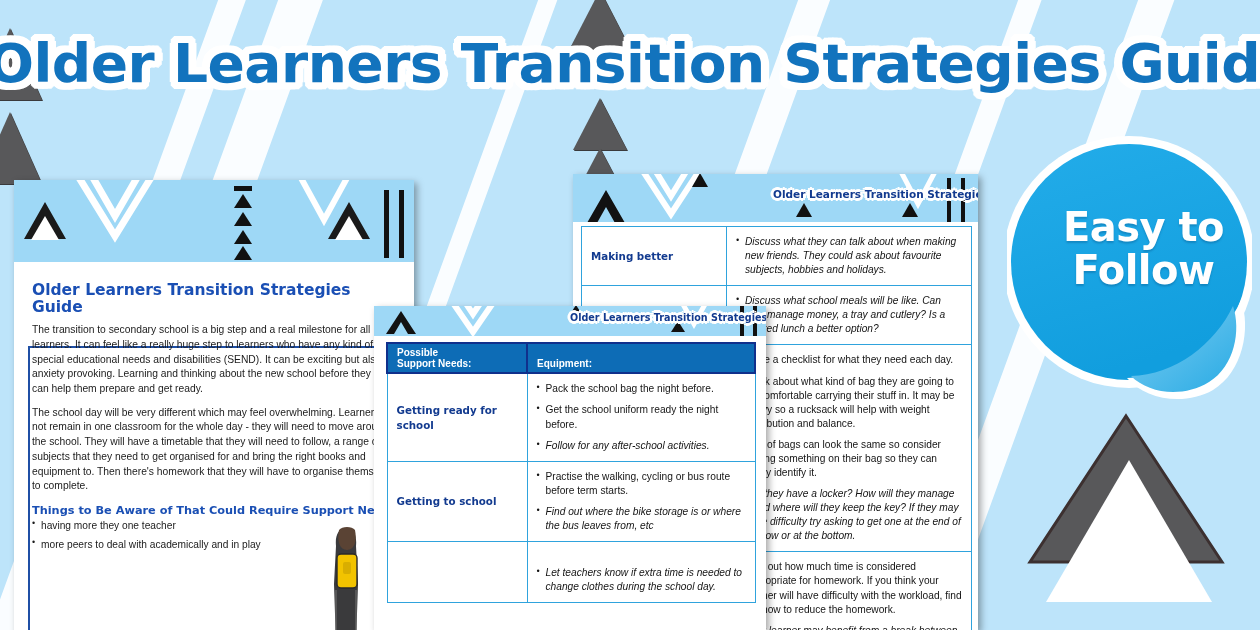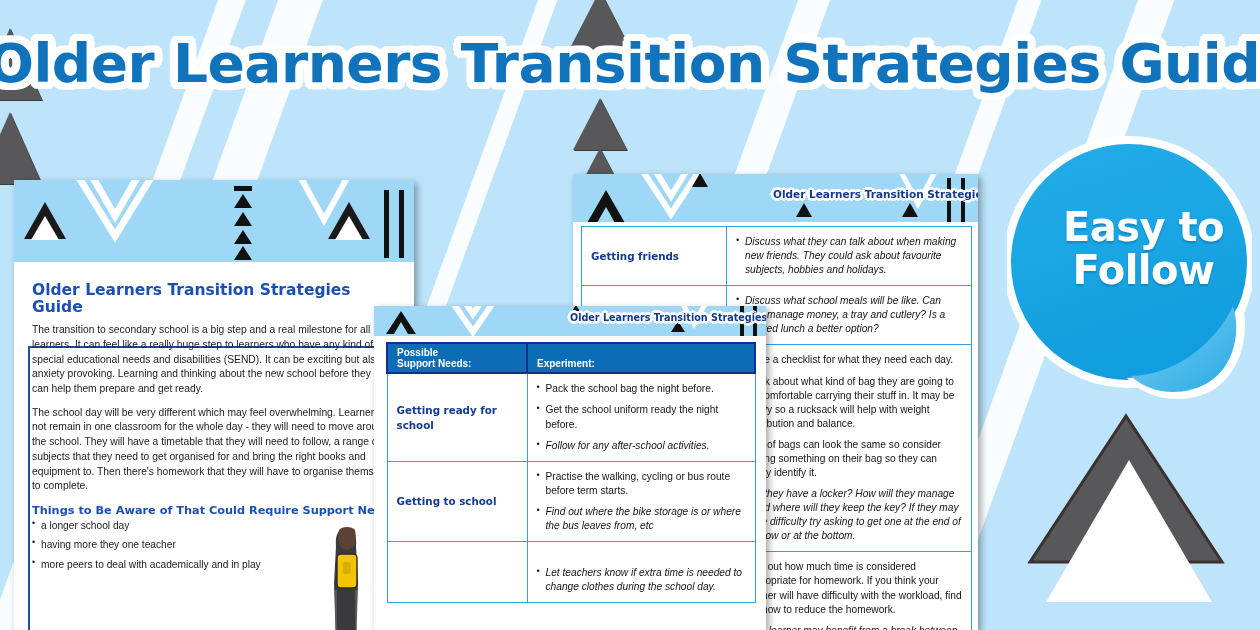--- a/index.html
+++ b/index.html
@@ -190,21 +190,20 @@
   </div>
 
   <div class="sheet-body">
     <div id="s1-border"></div>
     <div id="s1-inner">
       <div class="doc-h1">Older Learners Transition Strategies Guide</div>
       <p class="doc-p">The transition to secondary school is a big step and a real milestone for all learners. It can feel like a really huge step to learners who have any kind of special educational needs and disabilities (SEND). It can be exciting but also anxiety provoking. Learning and thinking about the new school before they start can help them prepare and get ready.</p>
       <p class="doc-p">The school day will be very different which may feel overwhelming. Learners will not remain in one classroom for the whole day - they will need to move around the school. They will have a timetable that they will need to follow, a range of subjects that they need to get organised for and bring the right books and equipment to. Then there's homework that they will have to organise themselves to complete.</p>
       <div class="doc-h2">Things to Be Aware of That Could Require Support Needs</div>
       <ul class="doc-ul">
-        <li>a longer school day</li>
         <li>having more they one teacher</li>
         <li>more peers to deal with academically and in play</li>
 
       </ul>
     </div>
 
     <div class="illus" style="left:310px;top:262px;">
       <svg width="46" height="130" viewBox="0 0 46 130">
         <path d="M23 4 C14 4 11 12 12 22 L10 60 L12 120 L20 126 L24 126 L32 120 L34 60 L32 22 C33 12 30 4 23 4 Z" fill="#3a3a3c"></path>
         <path d="M15 6 C13 16 15 26 23 26 C31 26 33 16 31 6 C28 2 18 2 15 6 Z" fill="#5a4334"></path>
@@ -275,21 +274,21 @@
   </div>
 
   <div class="sheet-body" style="padding:4px 6px 0 8px;">
     <table class="tbl">
       <colgroup>
           <col style="width:145px">
           <col>
         </colgroup>
       <tbody>
         <tr>
-          <td class="need">Getting friends</td>
+          <td class="need">Making better</td>
           <td>
             <ul>
                 <li>Discuss what they can talk about when making new friends. They could ask about favourite subjects, hobbies and holidays.</li>
               </ul>
           </td>
         </tr>
         <tr>
           <td class="need">School meals</td>
           <td>
             <ul>
@@ -365,21 +364,21 @@
       <colgroup>
           <col style="width:140px">
           <col>
         </colgroup>
       <thead>
         <tr>
           <th>
             <span>Possible</span><br>
             <span>Support Needs:</span>
           </th>
-          <th style="vertical-align:bottom;">Experiment:</th>
+          <th style="vertical-align:bottom;">Equipment:</th>
         </tr>
       </thead>
       <tbody>
         <tr>
           <td class="need">Getting ready for school</td>
           <td>
             <ul>
               <li>Pack the school bag the night before.</li>
               <li>Get the school uniform ready the night before.</li>
               <li>Follow for any after-school activities.</li>

